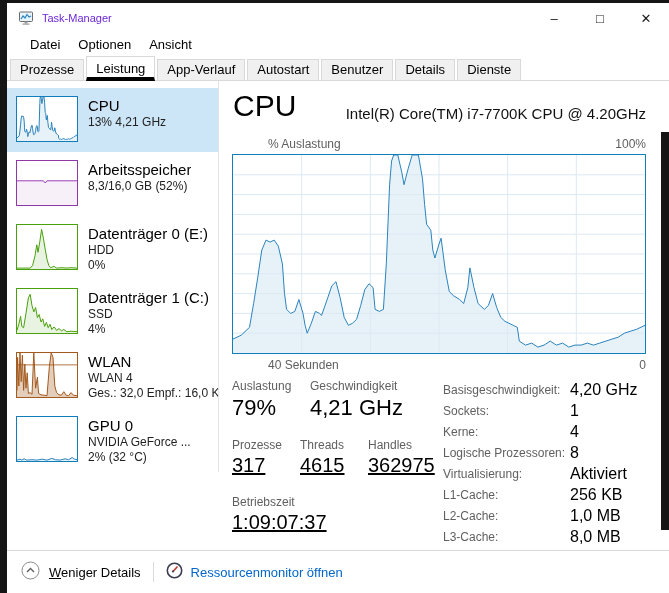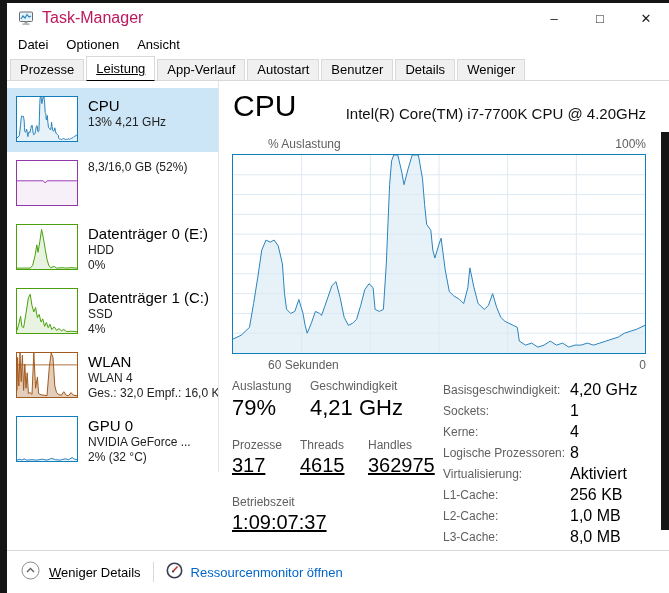--- a/index.html
+++ b/index.html
@@ -7,37 +7,37 @@
   body { font-family:"Liberation Sans","DejaVu Sans",sans-serif; cursor:default;
          -webkit-font-smoothing:antialiased; }
   .desktop { position:relative; width:669px; height:593px; background:#151515; }
   .window { position:absolute; left:7px; top:3px; width:662px; height:590px; background:#fff; }
   .bg-strip-right { position:absolute; left:661px; top:132px; width:8px; height:398px; background:#151515; z-index:9; }
 
   
   .titlebar { position:absolute; left:0; top:0; right:0; height:30px; background:#fff;
               display:flex; align-items:center; }
   .appicon { margin-left:11px; width:16px; height:16px; flex:0 0 16px; }
-  .title { margin-left:8px; font-size:16px; color:#be185d; }
+  .title { margin-left:8px; font-size:11px; color:#6d28d9; }
   .controls { margin-left:auto; display:flex; height:100%; }
   .ctrl { width:46px; height:30px; display:flex; align-items:center; justify-content:center;
           font-size:13px; color:#1a1a1a; }
 
   
   .menubar { position:absolute; left:0; top:30px; right:0; height:22px; background:#fff;
-             display:flex; align-items:center; padding-left:2px; }
+             display:flex; align-items:center; padding-left:14px; }
   .menu-item { font-size:13px; color:#000; padding:2px 9px; }
 
   
   .tabstrip { position:absolute; left:0; top:52px; right:0; height:26px; background:#fff;
               display:flex; align-items:flex-end; padding-left:3px; border-bottom:1px solid #d9d9d9; }
   .tab { height:21px; line-height:19px; font-size:13px; color:#000; background:#f0f0f0;
          border:1px solid #d9d9d9; border-bottom:none; padding:0 9px; margin-right:2px; }
   .tab.selected { height:25px; line-height:23px; background:#fff; position:relative; z-index:2;
-                  border-bottom:1px solid #000000; margin-bottom:-1px;text-decoration:underline; }
+                  border-bottom:4px solid #000000; margin-bottom:-1px; }
 
   
   .content { position:absolute; left:0; top:78px; right:0; bottom:43px; background:#fff; }
   .sidebar { position:absolute; left:0; top:0; width:212px; padding-top:7px;
              border-right:1px solid #e4e4e4; }
   .side-item { display:flex; width:211px; height:64px; padding:8px 0 0 9px; }
   .side-item.selected { background:#cde6f7; }
   .thumb { width:62px; height:46px; background:#fff; border:1px solid; flex:0 0 62px; overflow:hidden; }
   .side-text { margin-left:10px; overflow:hidden; white-space:nowrap; }
   .side-title { font-size:15px; color:#000; line-height:19px; }
@@ -104,21 +104,21 @@
         <span class="menu-item">Optionen</span>
         <span class="menu-item">Ansicht</span>
       </div>
     <div class="tabstrip" id="tabstrip">
         <div class="tab">Prozesse</div>
         <div class="tab selected">Leistung</div>
         <div class="tab">App-Verlauf</div>
         <div class="tab">Autostart</div>
         <div class="tab">Benutzer</div>
         <div class="tab">Details</div>
-        <div class="tab">Weniger</div>
+        <div class="tab">Dienste</div>
       </div>
 
     <div class="content">
       <div class="sidebar" id="sidebar">
           <div class="side-item selected">
     <div class="thumb" style="border-color: rgb(17, 125, 187);">
               <svg viewBox="0 0 60 44" width="60" height="44" preserveAspectRatio="none">
                 <path d="M0,44 L0.0,40.9 L1.2,40.0 L2.4,38.3 L3.0,33.0 L3.6,27.3 L4.2,21.1 L4.8,18.9 L5.4,19.4 L6.0,18.9 L6.6,20.2 L7.2,24.2 L7.5,30.8 L7.8,34.3 L8.4,35.2 L9.0,34.8 L9.6,32.1 L10.2,35.2 L10.5,37.8 L10.8,39.6 L11.4,37.4 L12.0,34.8 L12.6,35.2 L12.9,35.6 L13.8,31.7 L14.4,29.0 L15.0,28.2 L15.6,31.7 L16.2,36.1 L16.8,37.8 L17.4,37.4 L18.0,36.5 L18.6,33.4 L19.2,29.9 L19.8,28.6 L20.4,29.5 L20.7,34.3 L21.3,34.8 L21.9,34.3 L22.3,24.2 L22.8,6.6 L23.1,1.3 L23.4,0.0 L24.0,0.0 L24.6,4.0 L24.9,6.6 L25.5,3.1 L26.1,0.0 L27.0,0.0 L27.6,5.3 L27.9,11.0 L28.2,15.4 L28.8,16.7 L29.1,21.1 L29.4,22.9 L30.0,19.8 L30.3,18.5 L30.9,25.5 L31.5,30.4 L32.1,31.2 L33.0,32.1 L33.6,33.0 L34.2,29.5 L34.5,25.1 L35.1,29.5 L35.7,33.0 L36.6,34.3 L37.2,33.4 L37.8,30.8 L38.4,33.9 L39.0,36.1 L39.6,37.0 L40.2,37.4 L40.8,37.8 L41.4,38.3 L41.7,41.4 L42.6,42.2 L43.5,41.8 L44.4,42.7 L45.3,42.2 L46.2,41.4 L47.1,42.2 L48.0,41.8 L48.9,42.7 L49.8,42.2 L50.7,42.2 L51.6,41.8 L52.5,42.2 L53.4,41.8 L54.3,41.4 L55.2,40.9 L56.1,40.5 L57.0,39.6 L57.9,39.2 L58.8,38.7 L60.0,37.8 L60,44 Z" fill="rgba(17,125,187,0.10)" stroke="none"></path>
                 <polyline points="0.0,40.9 1.2,40.0 2.4,38.3 3.0,33.0 3.6,27.3 4.2,21.1 4.8,18.9 5.4,19.4 6.0,18.9 6.6,20.2 7.2,24.2 7.5,30.8 7.8,34.3 8.4,35.2 9.0,34.8 9.6,32.1 10.2,35.2 10.5,37.8 10.8,39.6 11.4,37.4 12.0,34.8 12.6,35.2 12.9,35.6 13.8,31.7 14.4,29.0 15.0,28.2 15.6,31.7 16.2,36.1 16.8,37.8 17.4,37.4 18.0,36.5 18.6,33.4 19.2,29.9 19.8,28.6 20.4,29.5 20.7,34.3 21.3,34.8 21.9,34.3 22.3,24.2 22.8,6.6 23.1,1.3 23.4,0.0 24.0,0.0 24.6,4.0 24.9,6.6 25.5,3.1 26.1,0.0 27.0,0.0 27.6,5.3 27.9,11.0 28.2,15.4 28.8,16.7 29.1,21.1 29.4,22.9 30.0,19.8 30.3,18.5 30.9,25.5 31.5,30.4 32.1,31.2 33.0,32.1 33.6,33.0 34.2,29.5 34.5,25.1 35.1,29.5 35.7,33.0 36.6,34.3 37.2,33.4 37.8,30.8 38.4,33.9 39.0,36.1 39.6,37.0 40.2,37.4 40.8,37.8 41.4,38.3 41.7,41.4 42.6,42.2 43.5,41.8 44.4,42.7 45.3,42.2 46.2,41.4 47.1,42.2 48.0,41.8 48.9,42.7 49.8,42.2 50.7,42.2 51.6,41.8 52.5,42.2 53.4,41.8 54.3,41.4 55.2,40.9 56.1,40.5 57.0,39.6 57.9,39.2 58.8,38.7 60.0,37.8" fill="none" stroke="#2b83bd" stroke-width="1"></polyline>
               </svg>
@@ -130,20 +130,21 @@
     </div>
   </div>
           <div class="side-item">
     <div class="thumb" style="border-color: rgb(145, 56, 168);">
               <svg viewBox="0 0 60 44" width="60" height="44" preserveAspectRatio="none">
                 <path d="M0,44 L0.0,19.8 L24.0,19.8 L26.4,19.8 L28.2,22.0 L30.0,19.8 L60.0,19.8 L60,44 Z" fill="rgba(154,63,181,0.08)" stroke="none"></path>
                 <polyline points="0.0,19.8 24.0,19.8 26.4,19.8 28.2,22.0 30.0,19.8 60.0,19.8" fill="none" stroke="#9a3fb5" stroke-width="1"></polyline>
               </svg>
             </div>
     <div class="side-text">
+      <div class="side-title">Arbeitsspeicher</div>
       <div class="side-sub">8,3/16,0 GB (52%)</div>
 
     </div>
   </div>
           <div class="side-item">
     <div class="thumb" style="border-color: rgb(74, 160, 12);">
               <svg viewBox="0 0 60 44" width="60" height="44" preserveAspectRatio="none">
                 <path d="M0,44 L0.0,43.1 L13.2,43.1 L15.6,40.5 L18.0,30.8 L19.8,19.8 L21.0,27.3 L22.8,16.7 L24.6,4.4 L26.4,13.2 L28.2,24.2 L30.0,34.3 L31.8,40.5 L33.6,42.7 L37.2,41.4 L39.6,43.1 L45.0,42.7 L49.2,43.1 L54.0,42.7 L60.0,43.1 L60,44 Z" fill="rgba(74,160,12,0.12)" stroke="none"></path>
                 <polyline points="0.0,43.1 13.2,43.1 15.6,40.5 18.0,30.8 19.8,19.8 21.0,27.3 22.8,16.7 24.6,4.4 26.4,13.2 28.2,24.2 30.0,34.3 31.8,40.5 33.6,42.7 37.2,41.4 39.6,43.1 45.0,42.7 49.2,43.1 54.0,42.7 60.0,43.1" fill="none" stroke="#4aa00c" stroke-width="1"></polyline>
               </svg>
@@ -220,21 +221,21 @@
               <line x1="68.66666666666667" y1="0" x2="68.66666666666667" y2="198" stroke="#dce9f3" stroke-width="1"></line>
               <line x1="137.33333333333334" y1="0" x2="137.33333333333334" y2="198" stroke="#dce9f3" stroke-width="1"></line>
               <line x1="206" y1="0" x2="206" y2="198" stroke="#dce9f3" stroke-width="1"></line>
               <line x1="274.6666666666667" y1="0" x2="274.6666666666667" y2="198" stroke="#dce9f3" stroke-width="1"></line>
               <line x1="343.3333333333333" y1="0" x2="343.3333333333333" y2="198" stroke="#dce9f3" stroke-width="1"></line>
               <polyline points="0.0,184.1 8.2,180.2 16.5,172.3 20.6,148.5 24.7,122.8 28.8,95.0 33.0,85.1 37.1,87.1 41.2,85.1 45.3,91.1 49.4,108.9 51.5,138.6 53.6,154.4 57.7,158.4 61.8,156.4 65.9,144.5 70.0,158.4 72.1,170.3 74.2,178.2 78.3,168.3 82.4,156.4 86.5,158.4 88.6,160.4 94.8,142.6 98.9,130.7 103.0,126.7 107.1,142.6 111.2,162.4 115.4,170.3 119.5,168.3 123.6,164.3 127.7,150.5 131.8,134.6 136.0,128.7 140.1,132.7 142.1,154.4 146.3,156.4 150.4,154.4 153.3,108.9 156.6,29.7 158.6,5.9 160.7,0.0 164.8,0.0 168.9,17.8 171.0,29.7 175.1,13.9 179.2,0.0 185.4,0.0 189.5,23.8 191.6,49.5 193.6,69.3 197.8,75.2 199.8,95.0 201.9,103.0 206.0,89.1 208.1,83.2 212.2,114.8 216.3,136.6 220.4,140.6 226.6,144.5 230.7,148.5 234.8,132.7 236.9,112.9 241.0,132.7 245.1,148.5 251.3,154.4 255.4,150.5 259.6,138.6 263.7,152.5 267.8,162.4 271.9,166.3 276.0,168.3 280.2,170.3 284.3,172.3 286.3,186.1 292.5,190.1 298.7,188.1 304.9,192.1 311.1,190.1 317.2,186.1 323.4,190.1 329.6,188.1 335.8,192.1 342.0,190.1 348.1,190.1 354.3,188.1 360.5,190.1 366.7,188.1 372.9,186.1 379.0,184.1 385.2,182.2 391.4,178.2 397.6,176.2 403.8,174.2 412.0,170.3" fill="none" stroke="#2b83bd" stroke-width="1"></polyline>
             </svg>
           </div>
 
         <div class="chart-bottomrow">
-          <span>60 Sekunden</span>
+          <span>40 Sekunden</span>
           <span>0</span>
         </div>
 
         <div class="stats">
           <div class="stat-row">
             <span class="stat-label w78">Auslastung</span>
             <span class="stat-label">Geschwindigkeit</span>
           </div>
           <div class="stat-row gap-after">
             <span class="stat-value-lg w78">79%</span>

